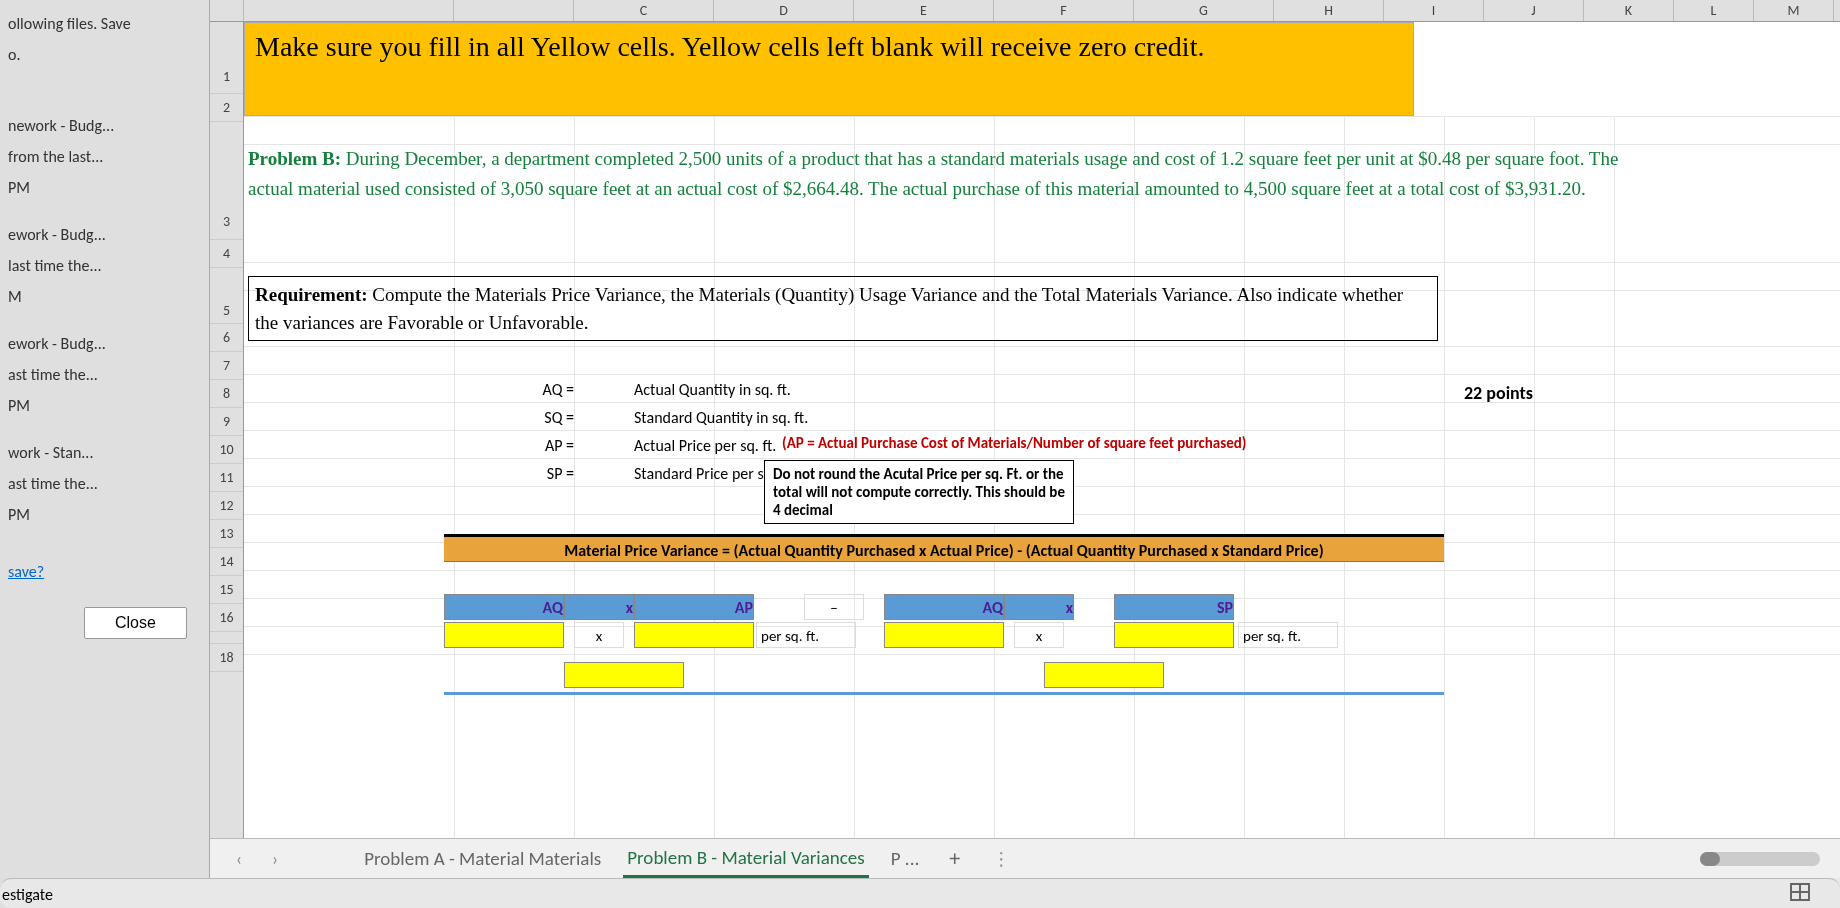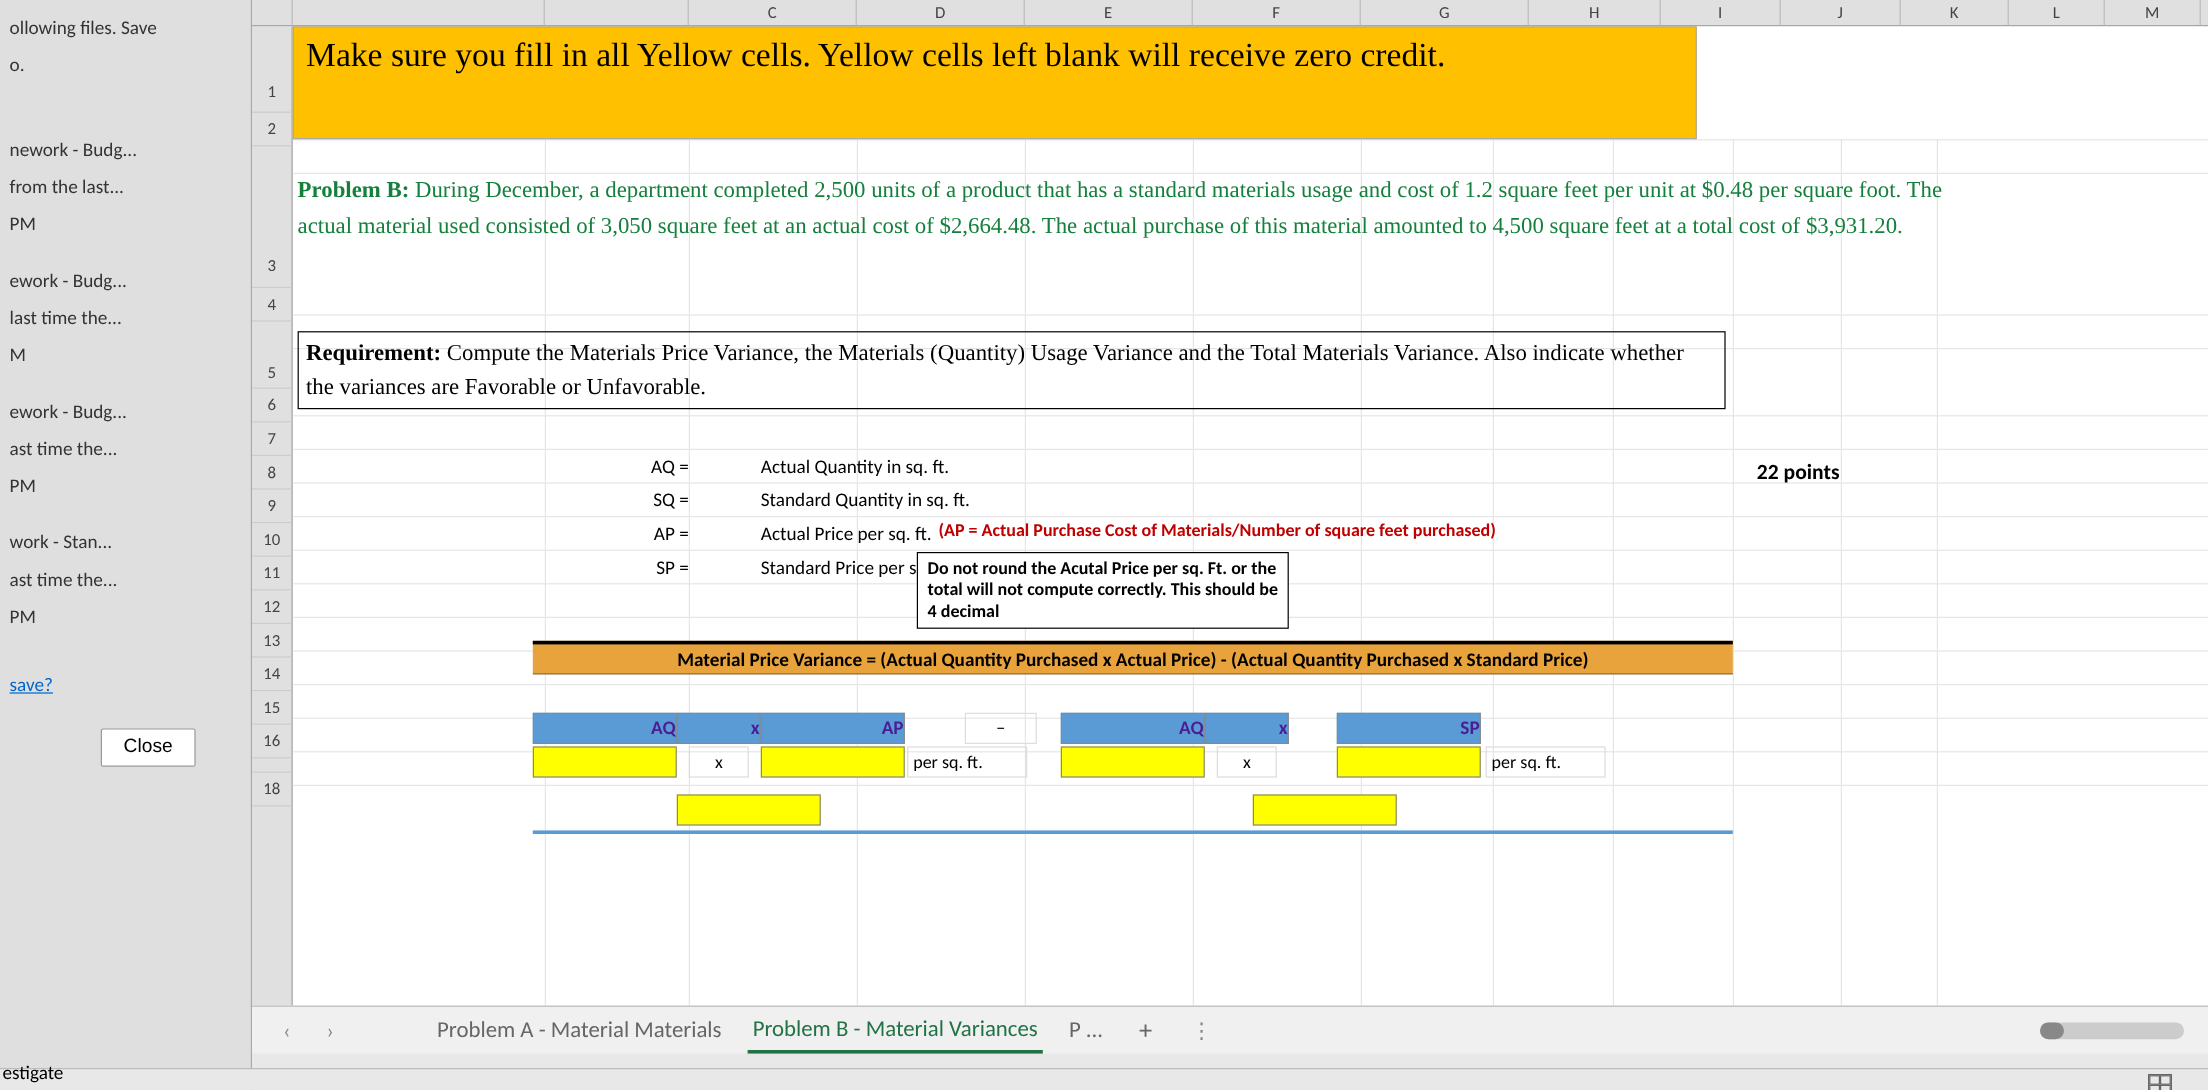--- a/index.html
+++ b/index.html
@@ -1,20 +1,20 @@
 <!DOCTYPE html>
 <html><head>
 <meta charset="utf-8">
 <style>
 * { box-sizing: border-box; margin: 0; padding: 0; }
 body { font-family: Calibri, Arial, sans-serif; font-size: 14px; background: #e8e8e8; overflow: hidden; width: 1840px; height: 908px; }
 
 .left-panel { position: absolute; left: 0; top: 0; width: 210px; height: 100%; background: #dfdfdf; border-right: 1px solid #aaa; padding: 8px 4px; }
 .left-panel .item { padding: 6px 4px; color: #333; font-size: 16px; white-space: nowrap; overflow: hidden; text-overflow: ellipsis; }
-.left-panel .close-btn { display: inline-block; margin: 20px 0 0 80px; padding: 6px 18px; border: 1px solid #999; background: #fff; border-radius: 2px; font-size: 16px; text-align: center; }
+.left-panel .close-btn { display: inline-block; margin: 20px 0 0 80px; padding: 6px 30px; border: 1px solid #999; background: #fff; border-radius: 2px; font-size: 16px; text-align: center; }
 .left-panel .save { color: #0066cc; text-decoration: underline; }
 
 .main { position: absolute; left: 210px; top: 0; right: 0; bottom: 70px; background: #f5f5f5; }
 
 .col-headers { position: absolute; top: 0; left: 0; right: 0; height: 22px; background: #e0e0e0; display: flex; border-bottom: 1px solid #999; }
 .col-headers .rowcol { width: 34px; border-right: 1px solid #bbb; }
 .col-headers .ch { flex: 0 0 auto; text-align: center; font-size: 14px; color: #444; border-right: 1px solid #bbb; line-height: 22px; }
 
 .row-headers { position: absolute; top: 22px; left: 0; width: 34px; bottom: 0; background: #e0e0e0; border-right: 1px solid #999; }
 .row-headers .rh { height: 28px; text-align: center; font-size: 14px; color: #444; border-bottom: 1px solid #ccc; line-height: 28px; }
@@ -38,21 +38,21 @@
 .plain-cell { position: absolute; height: 26px; border: 1px solid #ddd; font-size: 15px; line-height: 26px; padding: 0 4px; }
 
 .points { position: absolute; top: 360px; left: 1220px; font-weight: bold; font-size: 18px; }
 
 .tab-bar { position: absolute; left: 210px; right: 0; bottom: 30px; height: 40px; background: #f0f0f0; border-top: 1px solid #bbb; display: flex; align-items: center; padding: 0 20px; gap: 18px; }
 .tab { font-size: 19px; color: #666; padding: 6px 4px; }
 .tab.active { color: #217346; border-bottom: 3px solid #217346; font-weight: 500; }
 .tab-nav { color: #888; font-size: 18px; padding: 0 6px; }
 .tab-plus { color: #666; font-size: 22px; padding: 0 8px; }
 
-.status-bar { position: absolute; left: 0; right: 0; bottom: 0; height: 18px; background: #e8e8e8; border-top: 1px solid #bbb; }
+.status-bar { position: absolute; left: 0; right: 0; bottom: 0; height: 30px; background: #e8e8e8; border-top: 1px solid #bbb; border-radius: 11px; }
 .status-bar .estigate { position: absolute; left: 2px; bottom: 4px; font-size: 16px; }
 .view-icon { position: absolute; right: 30px; top: 4px; width: 20px; height: 18px; border: 1px solid #666; display: grid; grid-template: 1fr 1fr / 1fr 1fr; }
 .view-icon div { border: 0.5px solid #666; }
 
 .gridlines { position: absolute; top: 0; left: 0; right: 0; bottom: 0; pointer-events: none; }
 .hl { position: absolute; left: 0; right: 0; height: 1px; background: #e5e5e5; }
 .vl { position: absolute; top: 94px; bottom: 0; width: 1px; background: #e5e5e5; }
 </style>
 </head>
 <body>

